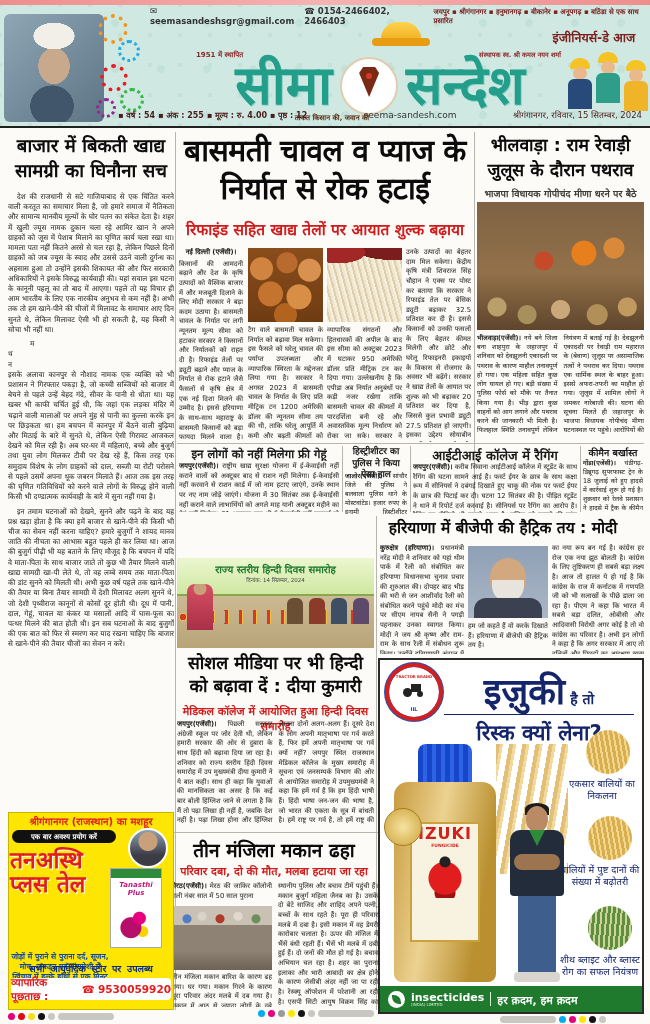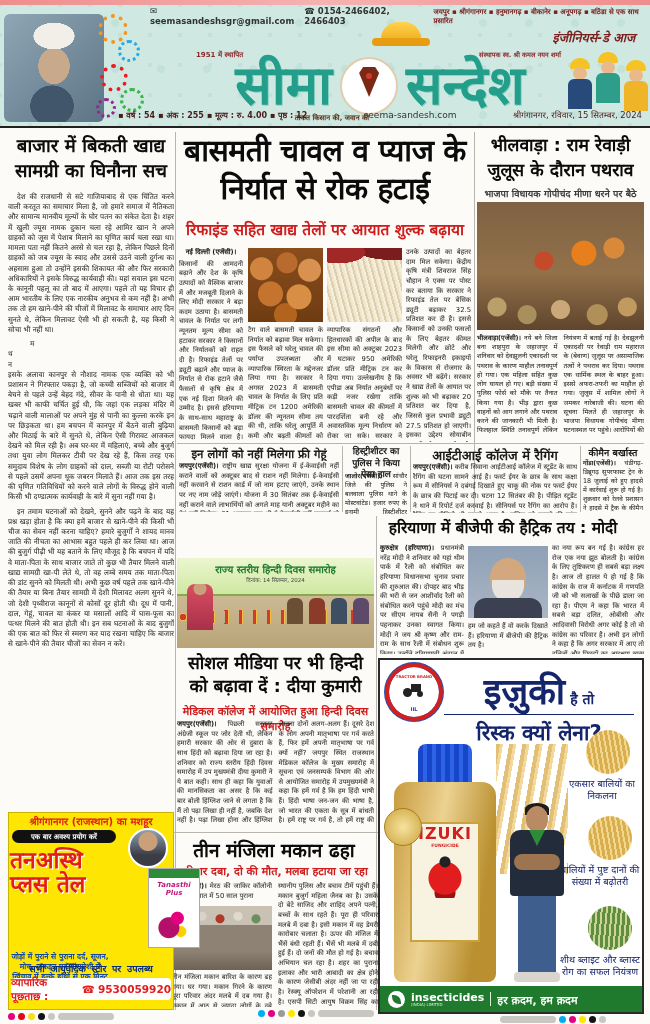--- a/index.html
+++ b/index.html
@@ -31,21 +31,21 @@
   .title-word{font-size:54px;font-weight:bold;color:#239e8b;line-height:1;text-shadow:1px 1px 0 #8fd2c6;}
   #m-logo{width:54px;height:54px;border-radius:50%;background:#fff;border:2px solid #e0cdb0;position:relative;flex:0 0 auto;}
   #m-logo .nib{position:absolute;left:17px;top:8px;width:20px;height:30px;background:#7a2a14;
       clip-path:polygon(50% 100%,0 20%,20% 0,80% 0,100% 20%);}
   #m-logo .dotr{position:absolute;left:24px;top:14px;width:6px;height:6px;border-radius:50%;background:#d43a2a;}
   #m-hat{left:372px;top:22px;width:58px;height:24px;}
   #m-hat .dome{position:absolute;left:9px;top:0;width:40px;height:20px;background:linear-gradient(#ffd34d,#eead1f);border-radius:20px 20px 4px 4px;}
   #m-hat .brim{position:absolute;left:0;top:16px;width:58px;height:8px;background:#e79c12;border-radius:4px;}
   #m-founder{left:455px;top:50px;width:130px;font-size:6.5px;color:#8a2b2b;font-weight:bold;text-align:center;}
   #m-tagline{left:272px;top:113px;width:120px;font-size:7px;color:#5a2a10;font-weight:bold;text-align:center;}
-  #m-engday{left:548px;top:30px;width:92px;font-size:12.5px;line-height:1.25;font-weight:bold;color:#7c1f1f;text-align:center;font-style:italic;}
+  #m-engday{left:548px;top:30px;width:92px;font-size:12.5px;line-height:1.25;font-weight:bold;color:#7c1f1f;text-align:center;}
   .engr{position:absolute;}
   .engr .helm{position:absolute;left:2px;top:0;width:20px;height:11px;background:#f5c324;border-radius:10px 10px 2px 2px;}
   .engr .head{position:absolute;left:5px;top:9px;width:14px;height:13px;background:#e9b98c;border-radius:50%;}
   .engr .body{position:absolute;left:0;top:21px;width:24px;height:30px;border-radius:6px 6px 0 0;}
   #m-info{left:118px;top:109px;width:524px;display:flex;justify-content:space-between;align-items:center;}
   #m-info .inf1{font-size:8px;font-weight:bold;color:#4a1c1c;}
   #m-info .inf2{font-size:9px;color:#333;}
   #m-info .inf3{font-size:8.5px;font-weight:normal;color:#4a1c1c;}
   #m-rule{left:0;top:126px;width:650px;height:2px;background:#20201e;}
 
@@ -56,21 +56,21 @@
   .manthan{float:left;width:17px;margin:2px 5px 2px 0;}
 
   
   #tan-ad{left:8px;top:812px;width:166px;height:198px;background:#ffe602;border:1px solid #c9b500;box-sizing:border-box;}
   #tan-head{left:10px;top:814px;width:162px;font-size:10px;font-weight:bold;color:#e11d1d;text-align:center;}
   #tan-pill{left:12px;top:830px;width:104px;height:13px;background:#111;color:#fff;font-size:7px;font-weight:bold;
       border-radius:7px;display:flex;align-items:center;justify-content:center;}
   #tan-man{left:128px;top:828px;width:36px;height:36px;border-radius:50%;border:2px solid #fff;
       background:radial-gradient(circle at 50% 32%,#caa07a 0 9px,transparent 10px),linear-gradient(#8ea3b5,#3c3c46 70%);}
   #tan-name{left:10px;top:848px;width:96px;font-size:23px;line-height:1.05;font-weight:bold;color:#e11d1d;text-shadow:1px 1px 0 #fff;}
-  #tan-bottle{left:110px;top:868px;width:52px;height:80px;background:#fff;border:1px solid #aaa;box-sizing:border-box;margin-left:38px;}
+  #tan-bottle{left:110px;top:868px;width:52px;height:80px;background:#fff;border:1px solid #aaa;box-sizing:border-box;}
   #tan-bottle .cap{position:absolute;left:0;top:0;width:100%;height:9px;background:#2e8b3a;}
   #tan-bottle .lbl{position:absolute;left:3px;top:12px;width:44px;font-size:7px;font-weight:bold;color:#c2187c;text-align:center;font-style:italic;}
   #tan-bottle .swirl{position:absolute;left:8px;top:34px;width:34px;height:38px;background:radial-gradient(circle at 60% 40%,#e6007e 0 6px,transparent 7px),radial-gradient(circle at 35% 65%,#b50f6b 0 10px,transparent 11px),radial-gradient(circle at 70% 75%,#f7d400 0 5px,transparent 6px);}
   #tan-desc{left:10px;top:952px;width:100px;font-size:7.6px;line-height:1.3;font-weight:bold;color:#14489e;text-align:center;}
   #tan-avail{left:10px;top:962px;width:162px;font-size:9.5px;font-weight:bold;color:#0a2e7a;text-align:center;font-family:Liberation Mono, monospace;}
   #tan-enq{left:11px;top:978px;width:160px;height:22px;background:#fff;border-radius:4px;display:flex;align-items:center;justify-content:center;gap:3px;
       font-size:10.5px;font-weight:bold;color:#e11d1d;}
   .regrow{position:absolute;display:flex;gap:3px;align-items:center;}
   .regrow i{width:7px;height:7px;border-radius:50%;display:block;}
   .regrow .bar{width:56px;height:7px;border-radius:4px;background:#c9c7c2;}

